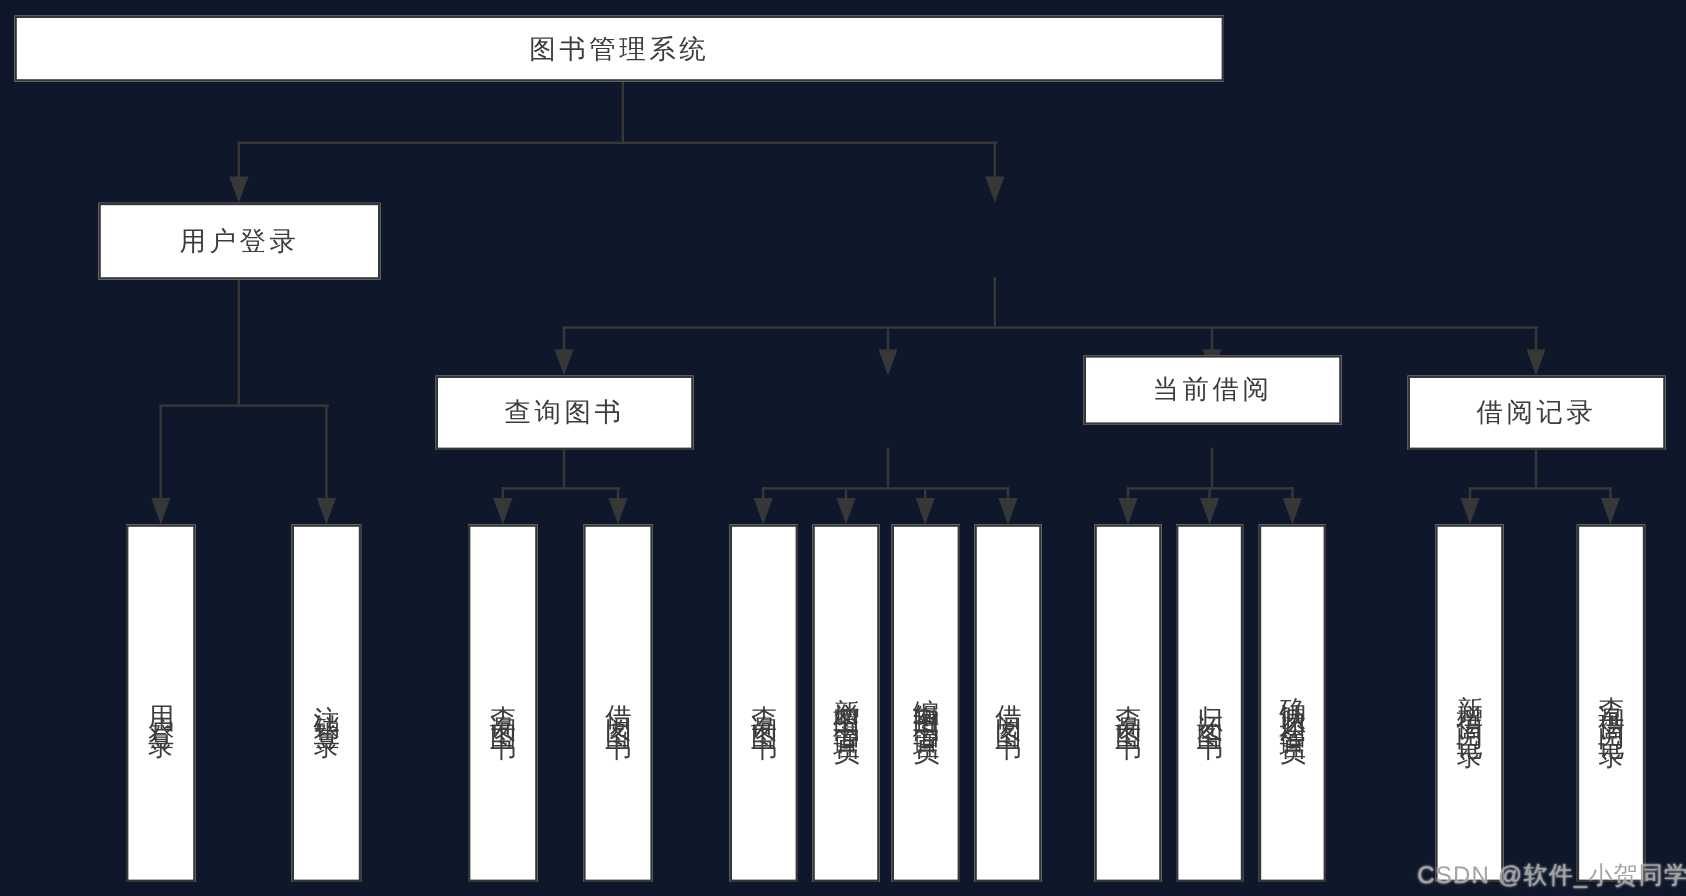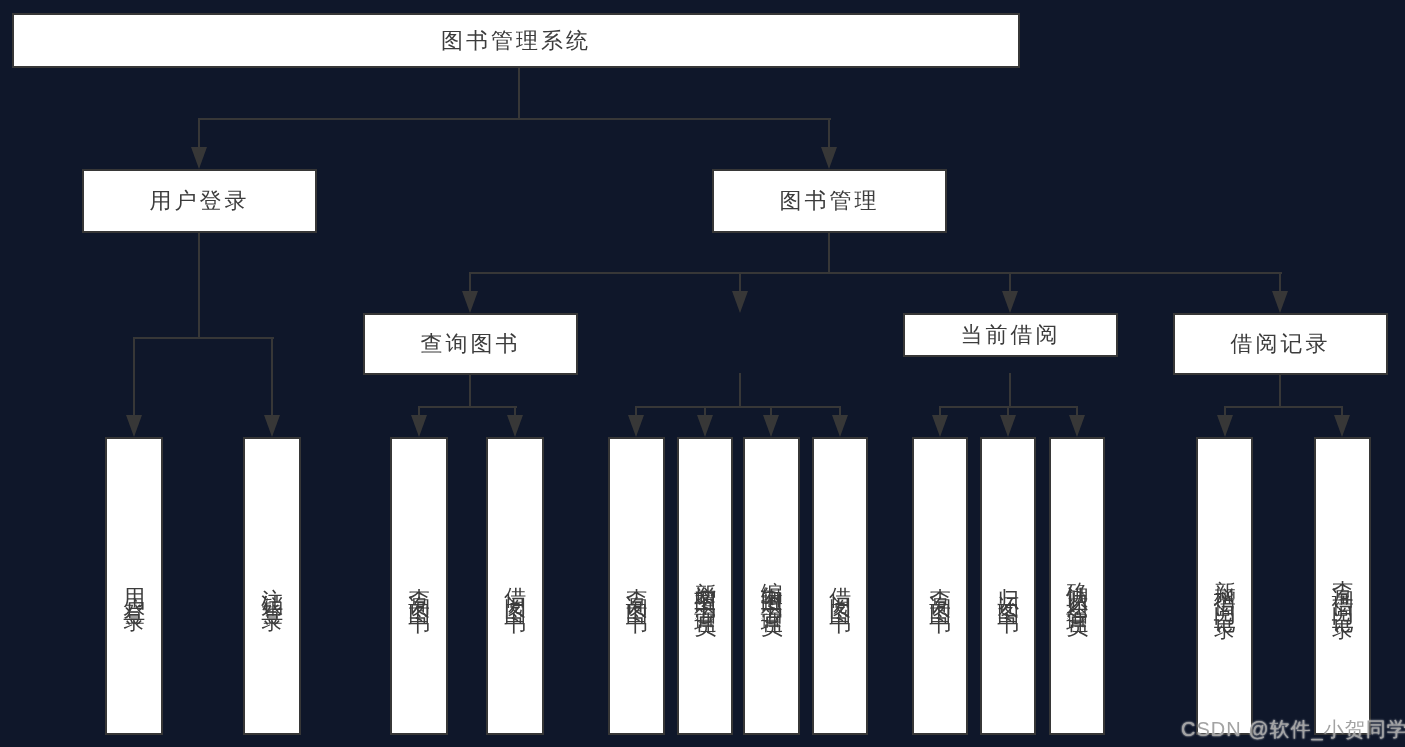--- a/index.html
+++ b/index.html
@@ -41,23 +41,20 @@
   <div class="ln" style="left:518px; top:66px; width:2px; height:54px;"></div>
   <div class="ln" style="left:198px; top:118px; width:633px; height:2px;"></div>
   <div class="ln" style="left:198px; top:118px; width:2px; height:32px;"></div>
   <div class="ar" style="left:191px; top:147px;"></div>
   <div class="ln" style="left:828px; top:118px; width:2px; height:32px;"></div>
   <div class="ar" style="left:821px; top:147px;"></div>
 
   <div class="box" style="left:82px; top:169px; width:235px; height:64px;">
     <span class="hlabel">用户登录</span>
   </div>
-  <div class="box" style="left:712px; top:169px; width:235px; height:64px;">
-    <span class="hlabel">图书管理</span>
-  </div>
 
   <div class="ln" style="left:198px; top:231px; width:2px; height:108px;"></div>
   <div class="ln" style="left:133px; top:337px; width:141px; height:2px;"></div>
   <div class="ln" style="left:133px; top:337px; width:2px; height:80px;"></div>
   <div class="ar" style="left:126px; top:415px;"></div>
   <div class="ln" style="left:271px; top:337px; width:2px; height:80px;"></div>
   <div class="ar" style="left:264px; top:415px;"></div>
 
   <div class="ln" style="left:828px; top:231px; width:2px; height:43px;"></div>
   <div class="ln" style="left:469px; top:272px; width:813px; height:2px;"></div>
@@ -66,21 +63,21 @@
   <div class="ln" style="left:739px; top:272px; width:2px; height:21px;"></div>
   <div class="ar" style="left:732px; top:291px;"></div>
   <div class="ln" style="left:1009px; top:272px; width:2px; height:21px;"></div>
   <div class="ar" style="left:1002px; top:291px;"></div>
   <div class="ln" style="left:1279px; top:272px; width:2px; height:21px;"></div>
   <div class="ar" style="left:1272px; top:291px;"></div>
 
   <div class="box" style="left:363px; top:313px; width:215px; height:62px;">
     <span class="hlabel">查询图书</span>
   </div>
-  <div class="box" style="left:903px; top:313px; width:215px; height:44px;font-family:Liberation Mono, monospace;">
+  <div class="box" style="left:903px; top:296px; width:215px; height:58px;font-family:Liberation Mono, monospace;">
     <span class="hlabel">当前借阅</span>
   </div>
   <div class="box" style="left:1173px; top:313px; width:215px; height:62px;">
     <span class="hlabel">借阅记录</span>
   </div>
 
   <div class="ln" style="left:469px; top:373px; width:2px; height:35px;"></div>
   <div class="ln" style="left:418px; top:406px; width:99px; height:2px;"></div>
   <div class="ln" style="left:418px; top:406px; width:2px; height:11px;"></div>
   <div class="ar" style="left:411px; top:415px;"></div>

